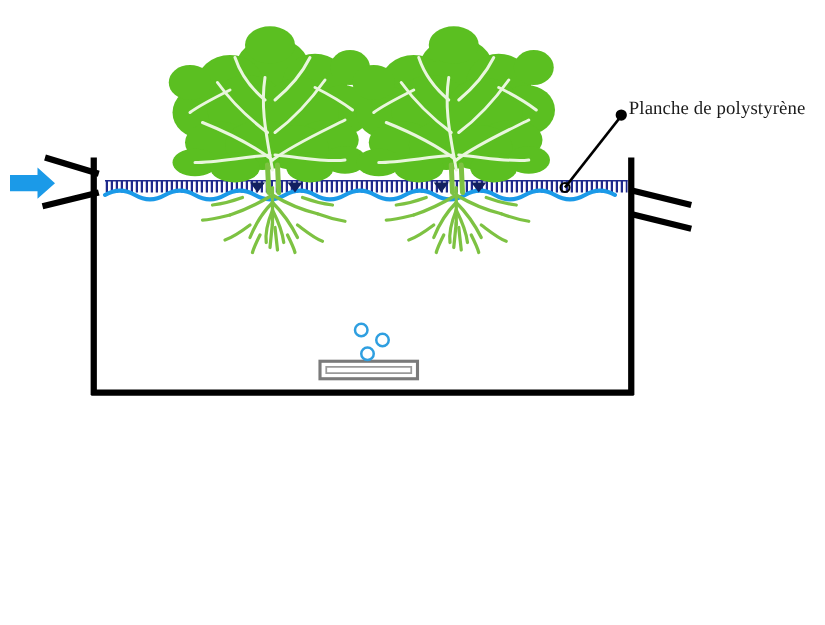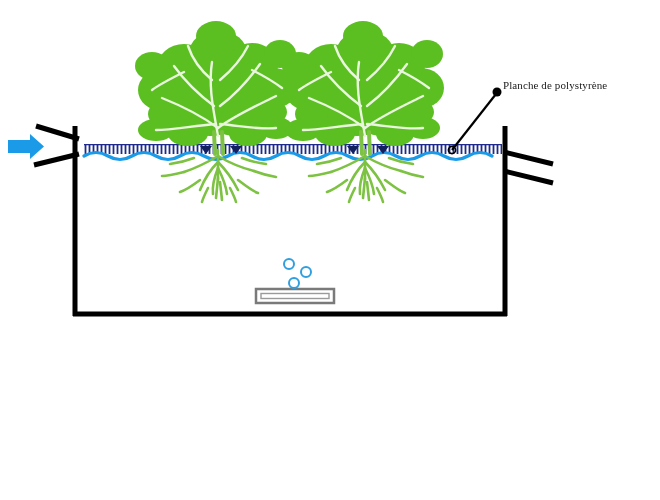--- a/index.html
+++ b/index.html
@@ -22,21 +22,21 @@
   #diagram-svg {
     position: absolute;
     left: 0;
     top: 0;
     width: 660px;
     height: 500px;
   }
   .label-text {
     position: absolute;
     font-family: "Liberation Serif", serif;
-    font-size: 11px;
+    font-size: 15px;
     color: #1a1a1a;
     white-space: nowrap;
     letter-spacing: 0.1px;
   }
   #polystyrene-label {
     left: 503px;
     top: 79px;
   }
 </style>
 </head>

